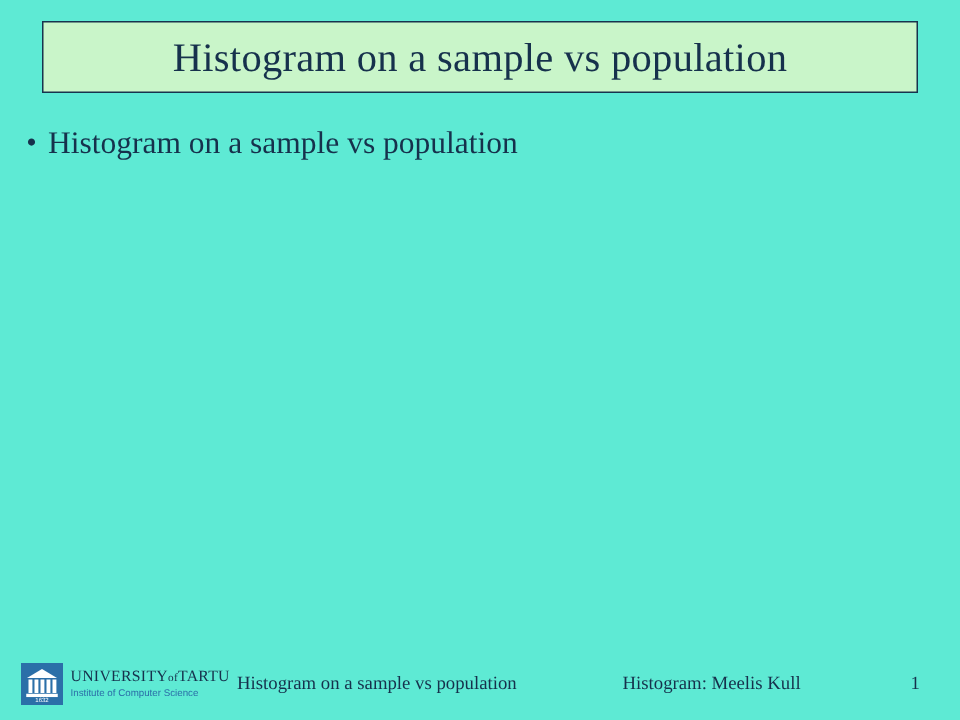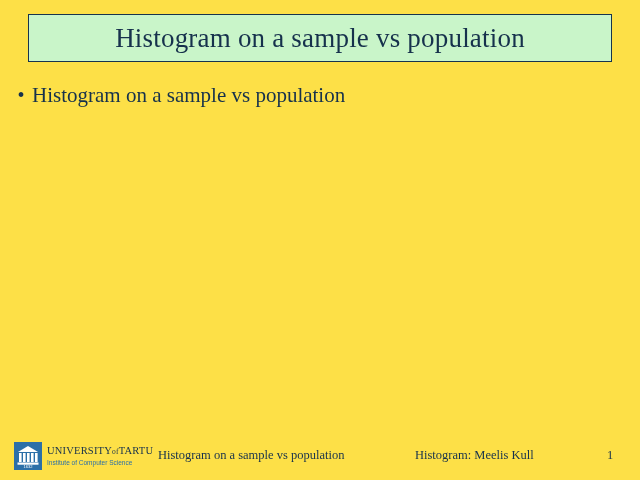--- a/index.html
+++ b/index.html
@@ -10,21 +10,21 @@
     width: 640px;
     height: 480px;
     background: #ffffff;
     font-family: "Liberation Serif", serif;
     overflow: hidden;
   }
   .slide {
     position: relative;
     width: 640px;
     height: 480px;
-    background: #fde047;
+    background: #5eead4;
     box-sizing: border-box;
   }
   .title-box {
     position: absolute;
     left: 28px;
     top: 14px;
     width: 584px;
     height: 48px;
     background: #c9f5c9;
     border: 1px solid #17334d;

